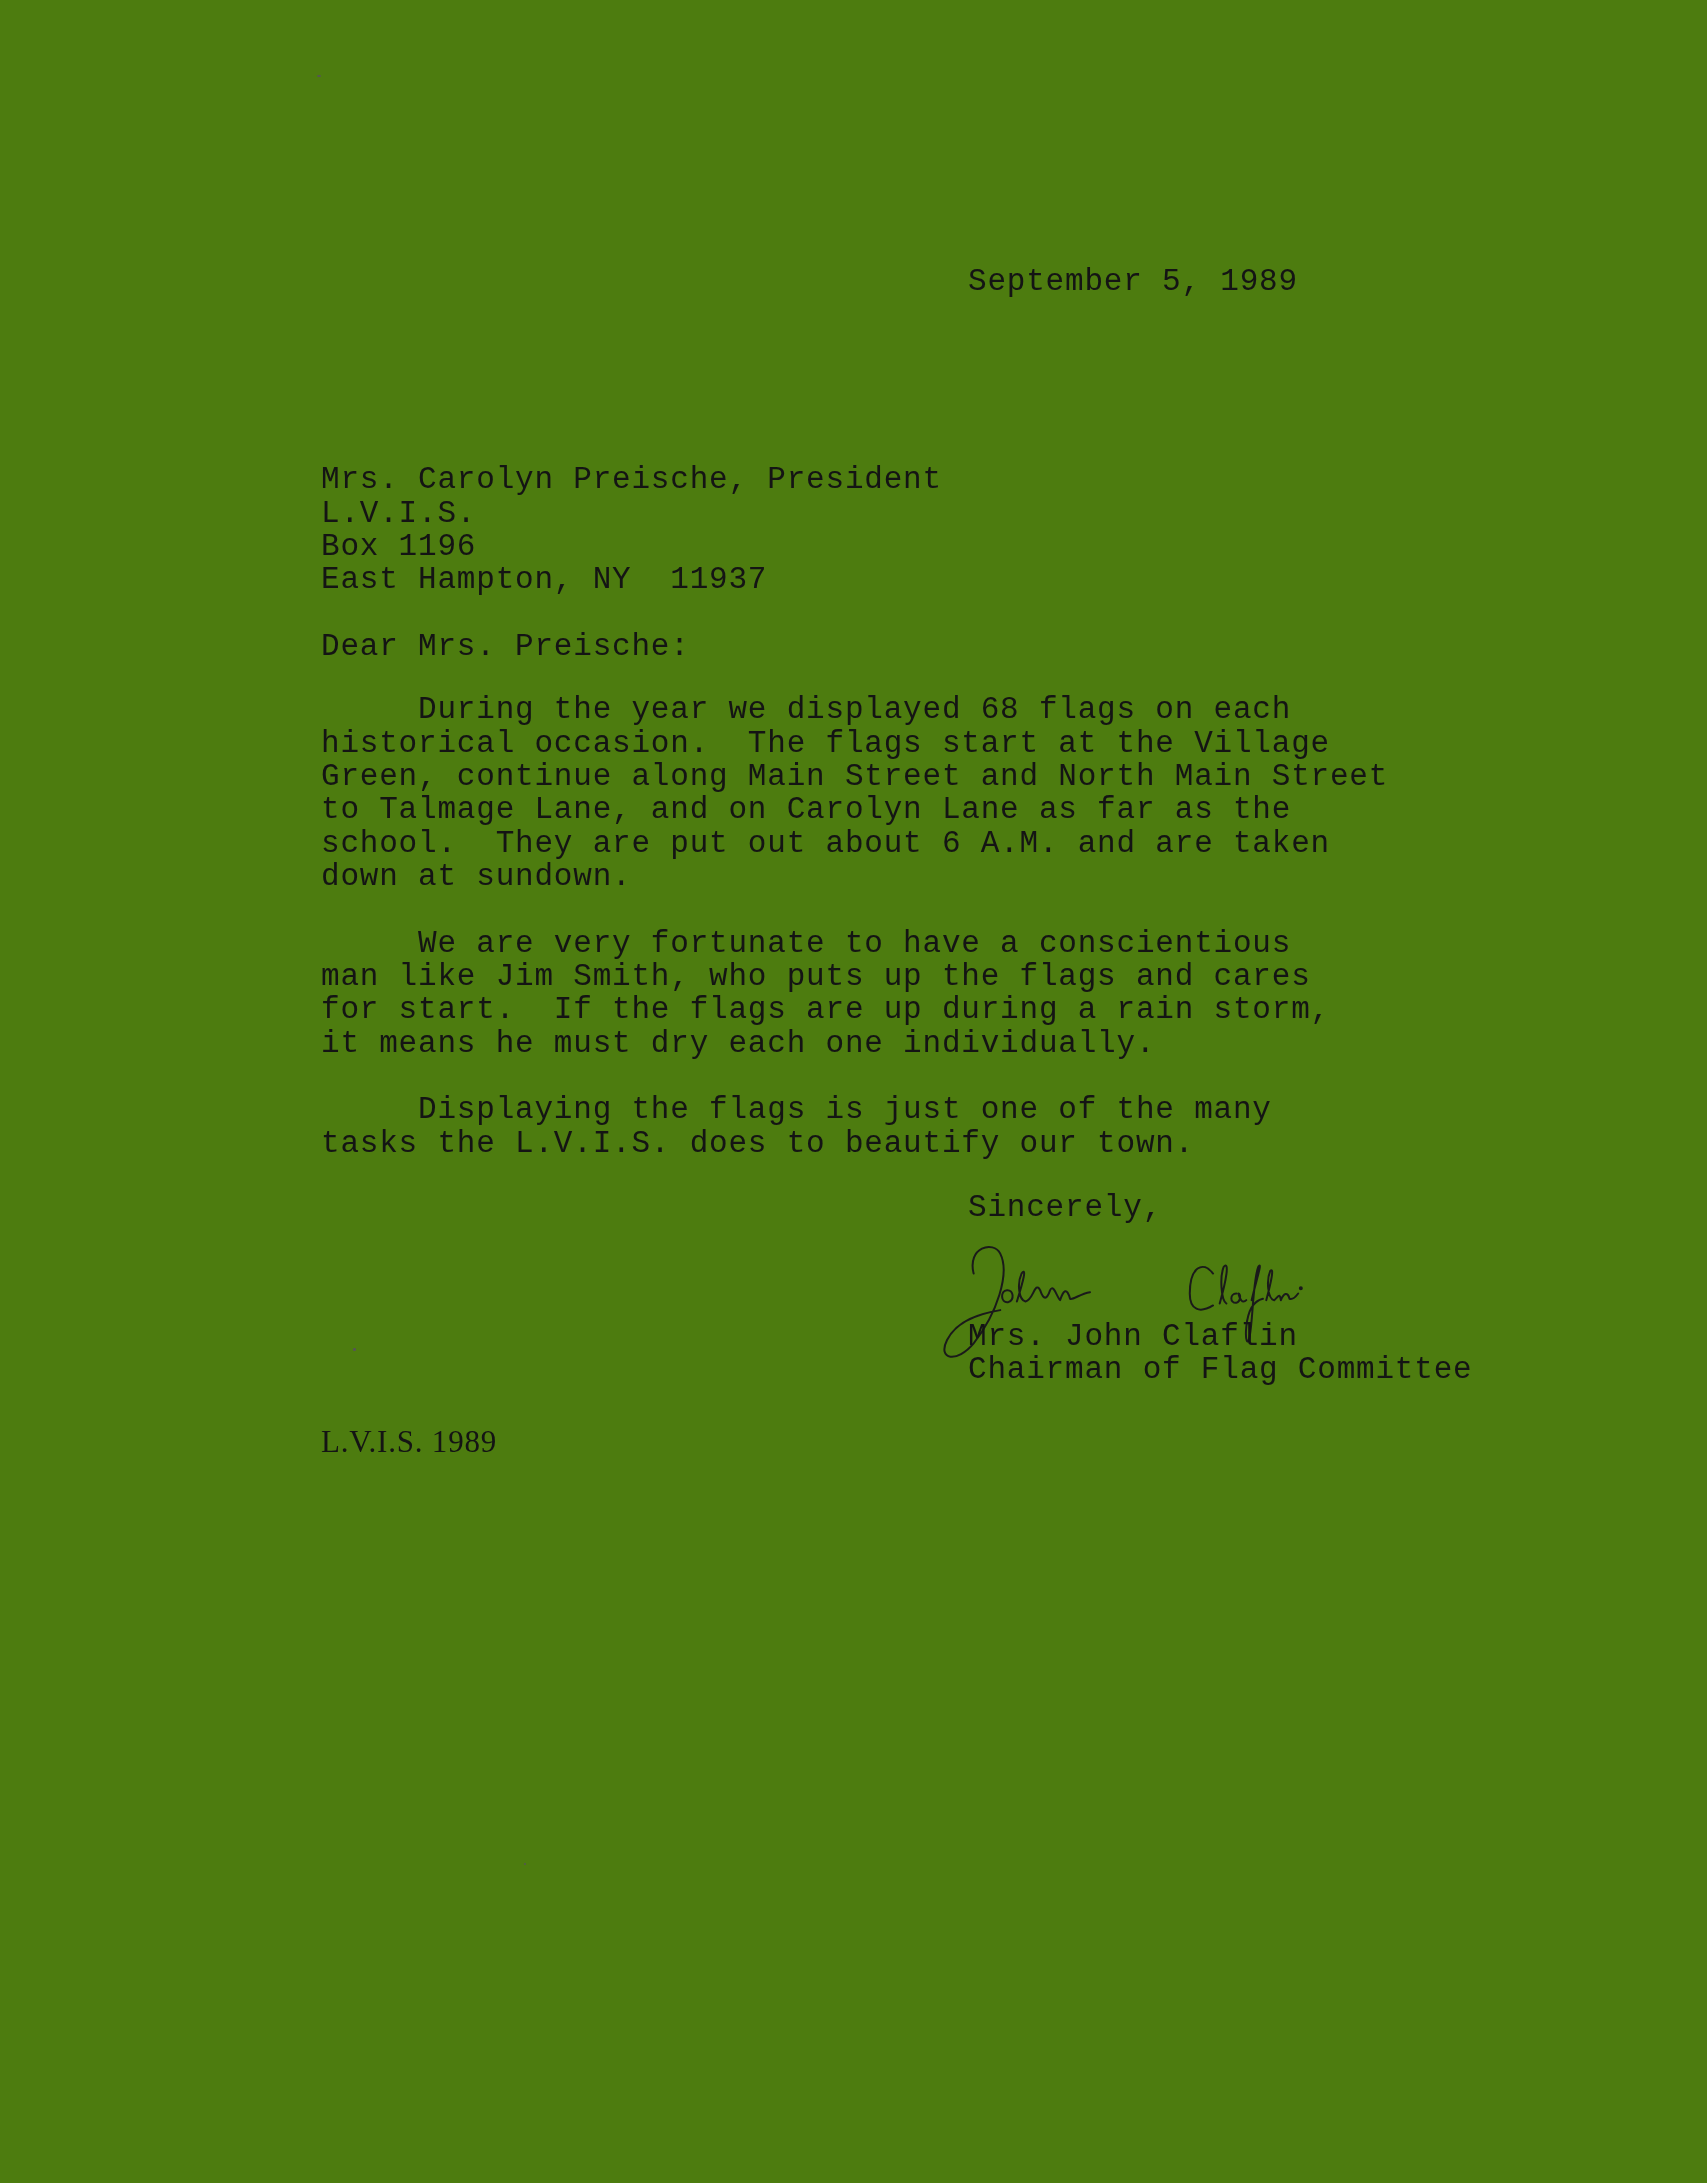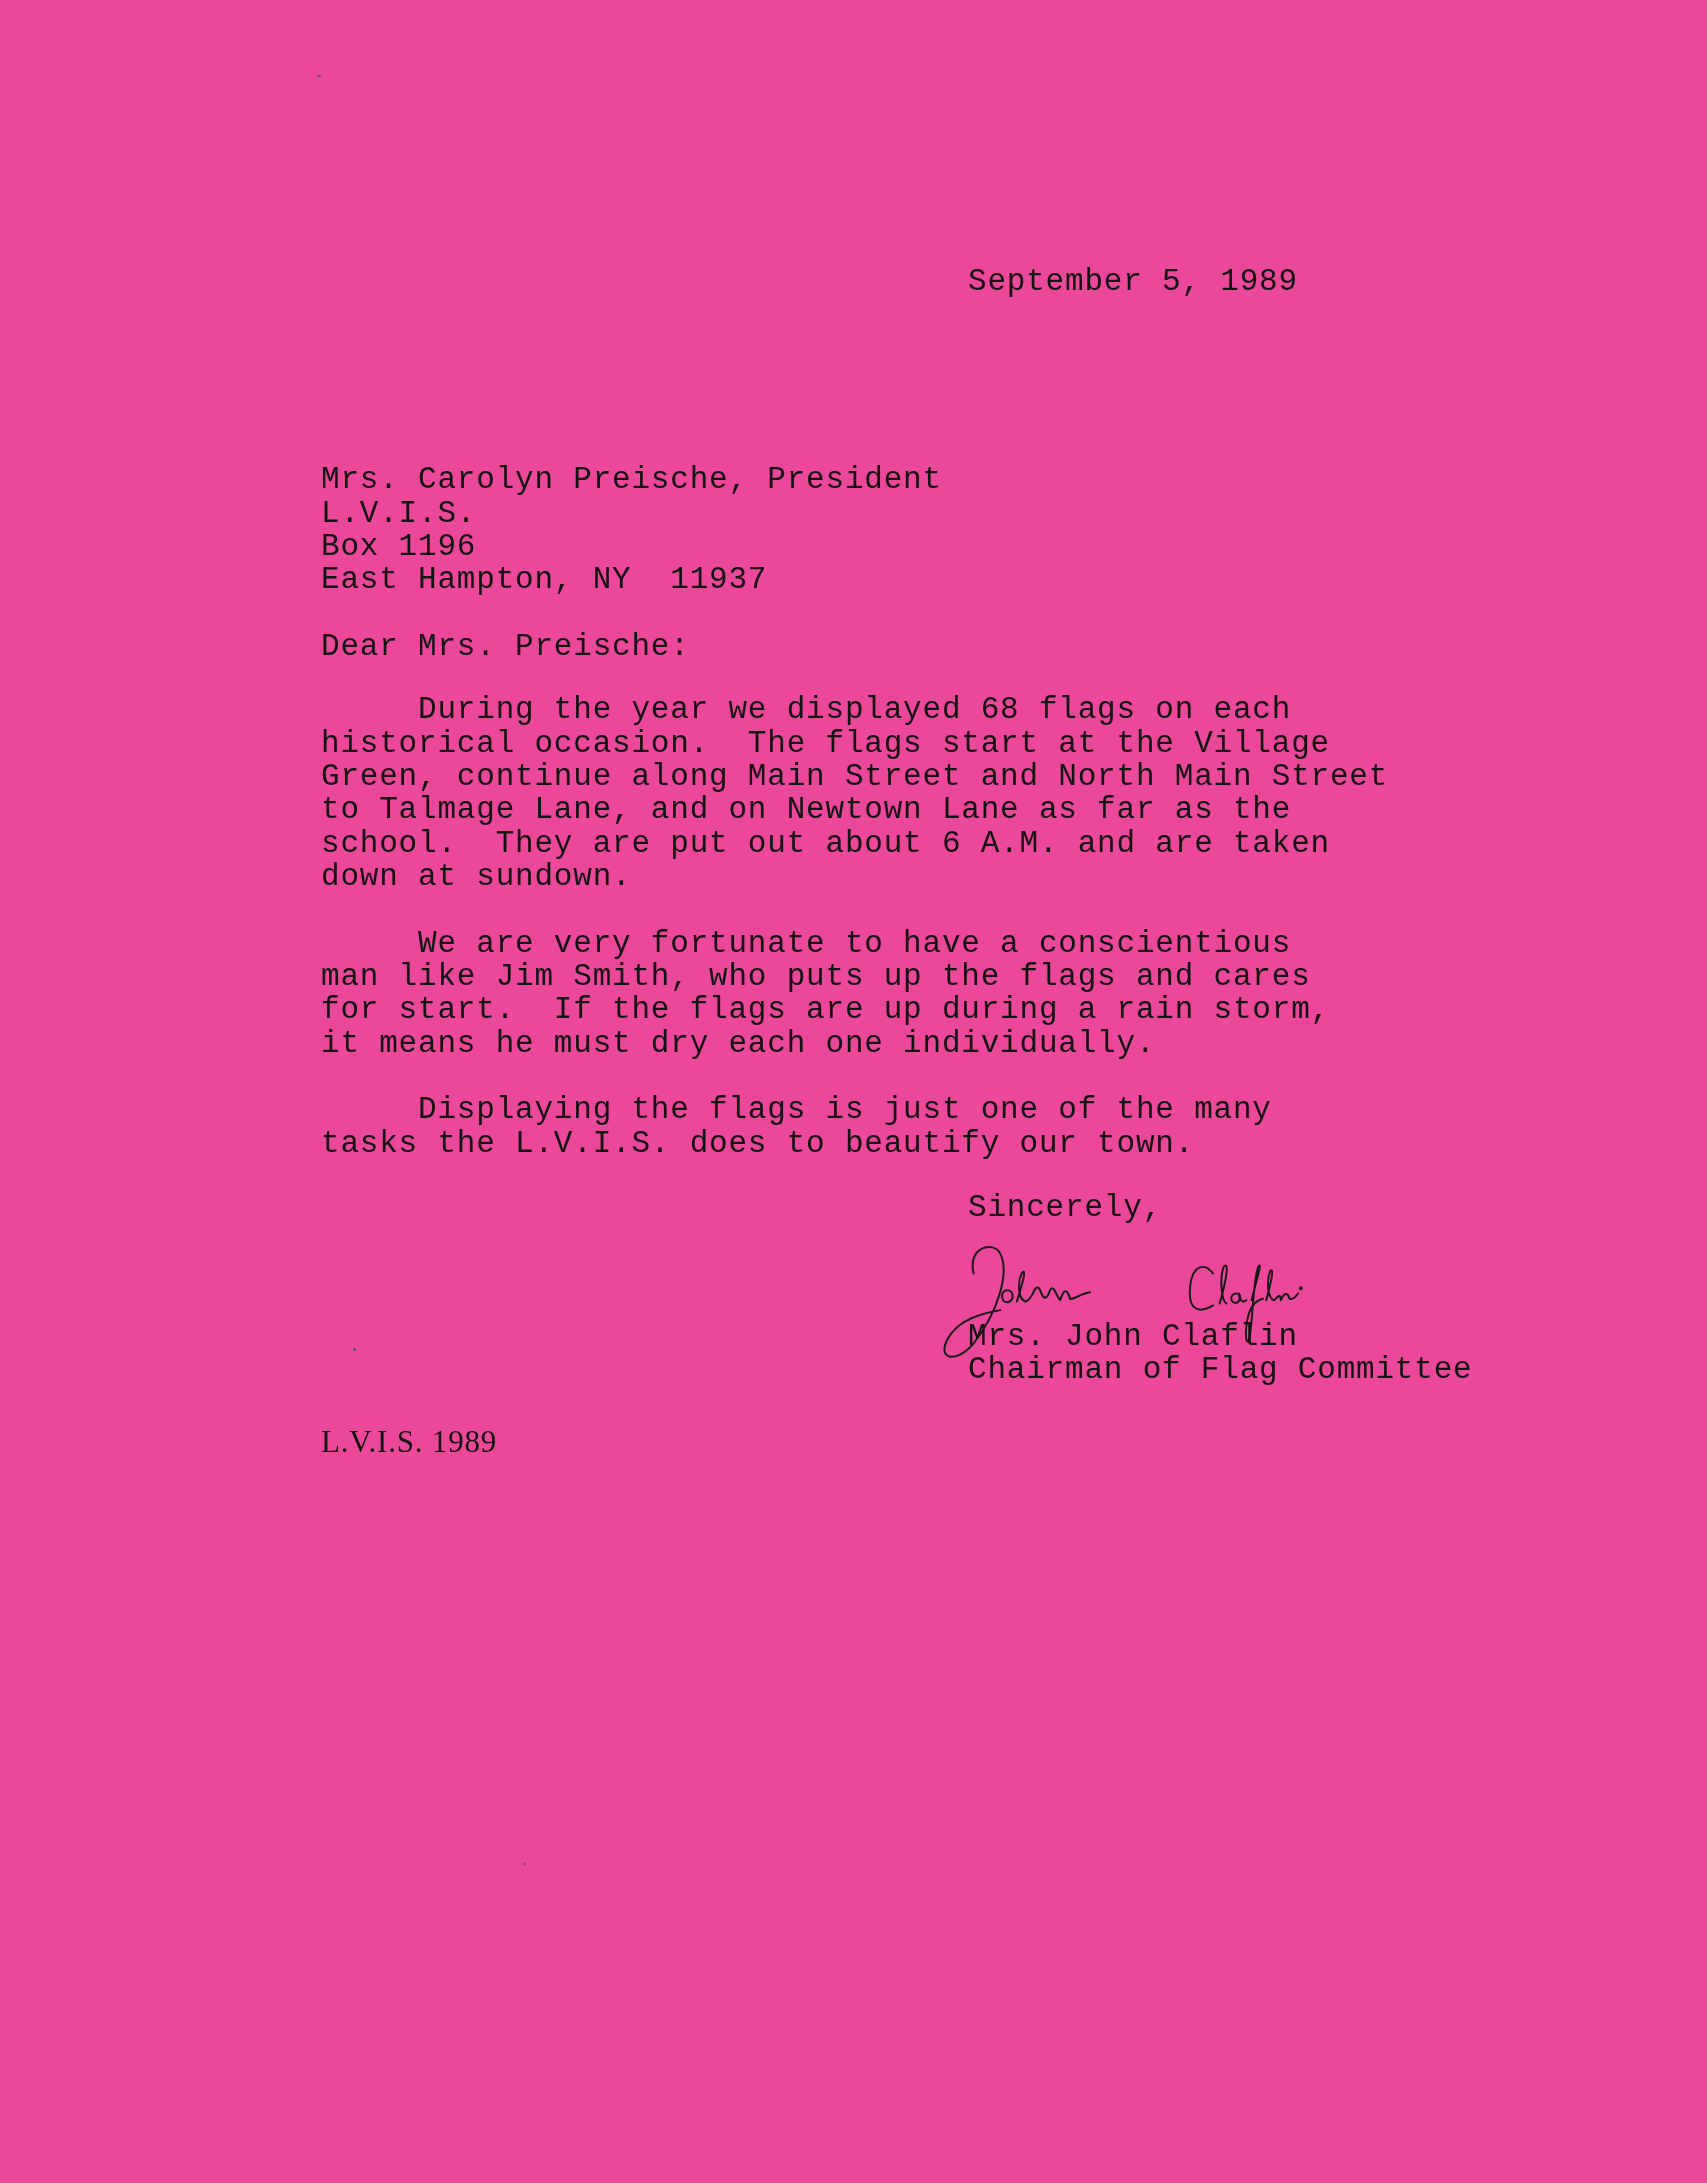--- a/index.html
+++ b/index.html
@@ -12,21 +12,21 @@
     background: #ffffff;
     position: relative;
     overflow: hidden;
     font-family: "Liberation Mono", "DejaVu Sans Mono", monospace;
     color: #141414;
   }
   .page {
     position: absolute;
     left: 0; top: 0;
     width: 1708px; height: 2183px;
-    background: #ec4899;
+    background: #4d7c0f;
   }
   .line {
     position: absolute;
     font-size: 31px;
     line-height: 33px;
     white-space: pre;
     letter-spacing: 0.8px;
   }
   .date { left: 968px; top: 265px; }
   .addr { left: 321px; }
@@ -60,21 +60,21 @@
   <div class="line addr" style="top:463px;">Mrs. Carolyn Preische, President</div>
   <div class="line addr" style="top:497px;">L.V.I.S.</div>
   <div class="line addr" style="top:530px;">Box 1196</div>
   <div class="line addr" style="top:563px;">East Hampton, NY  11937</div>
 
   <div class="line salutation">Dear Mrs. Preische:</div>
 
   <div class="line para" style="top:693px;">     During the year we displayed 68 flags on each</div>
   <div class="line para" style="top:760px;">Green, continue along Main Street and North Main Street</div>
   <div class="line para" style="top:727px;">historical occasion.  The flags start at the Village</div>
-  <div class="line para" style="top:793px;">to Talmage Lane, and on Newtown Lane as far as the</div>
+  <div class="line para" style="top:793px;">to Talmage Lane, and on Carolyn Lane as far as the</div>
   <div class="line para" style="top:827px;">school.  They are put out about 6 A.M. and are taken</div>
   <div class="line para" style="top:860px;">down at sundown.</div>
 
   <div class="line para" style="top:927px;">     We are very fortunate to have a conscientious</div>
   <div class="line para" style="top:960px;">man like Jim Smith, who puts up the flags and cares</div>
   <div class="line para" style="top:993px;">for start.  If the flags are up during a rain storm,</div>
   <div class="line para" style="top:1027px;">it means he must dry each one individually.</div>
 
   <div class="line para" style="top:1093px;">     Displaying the flags is just one of the many</div>
   <div class="line para" style="top:1127px;">tasks the L.V.I.S. does to beautify our town.</div>

